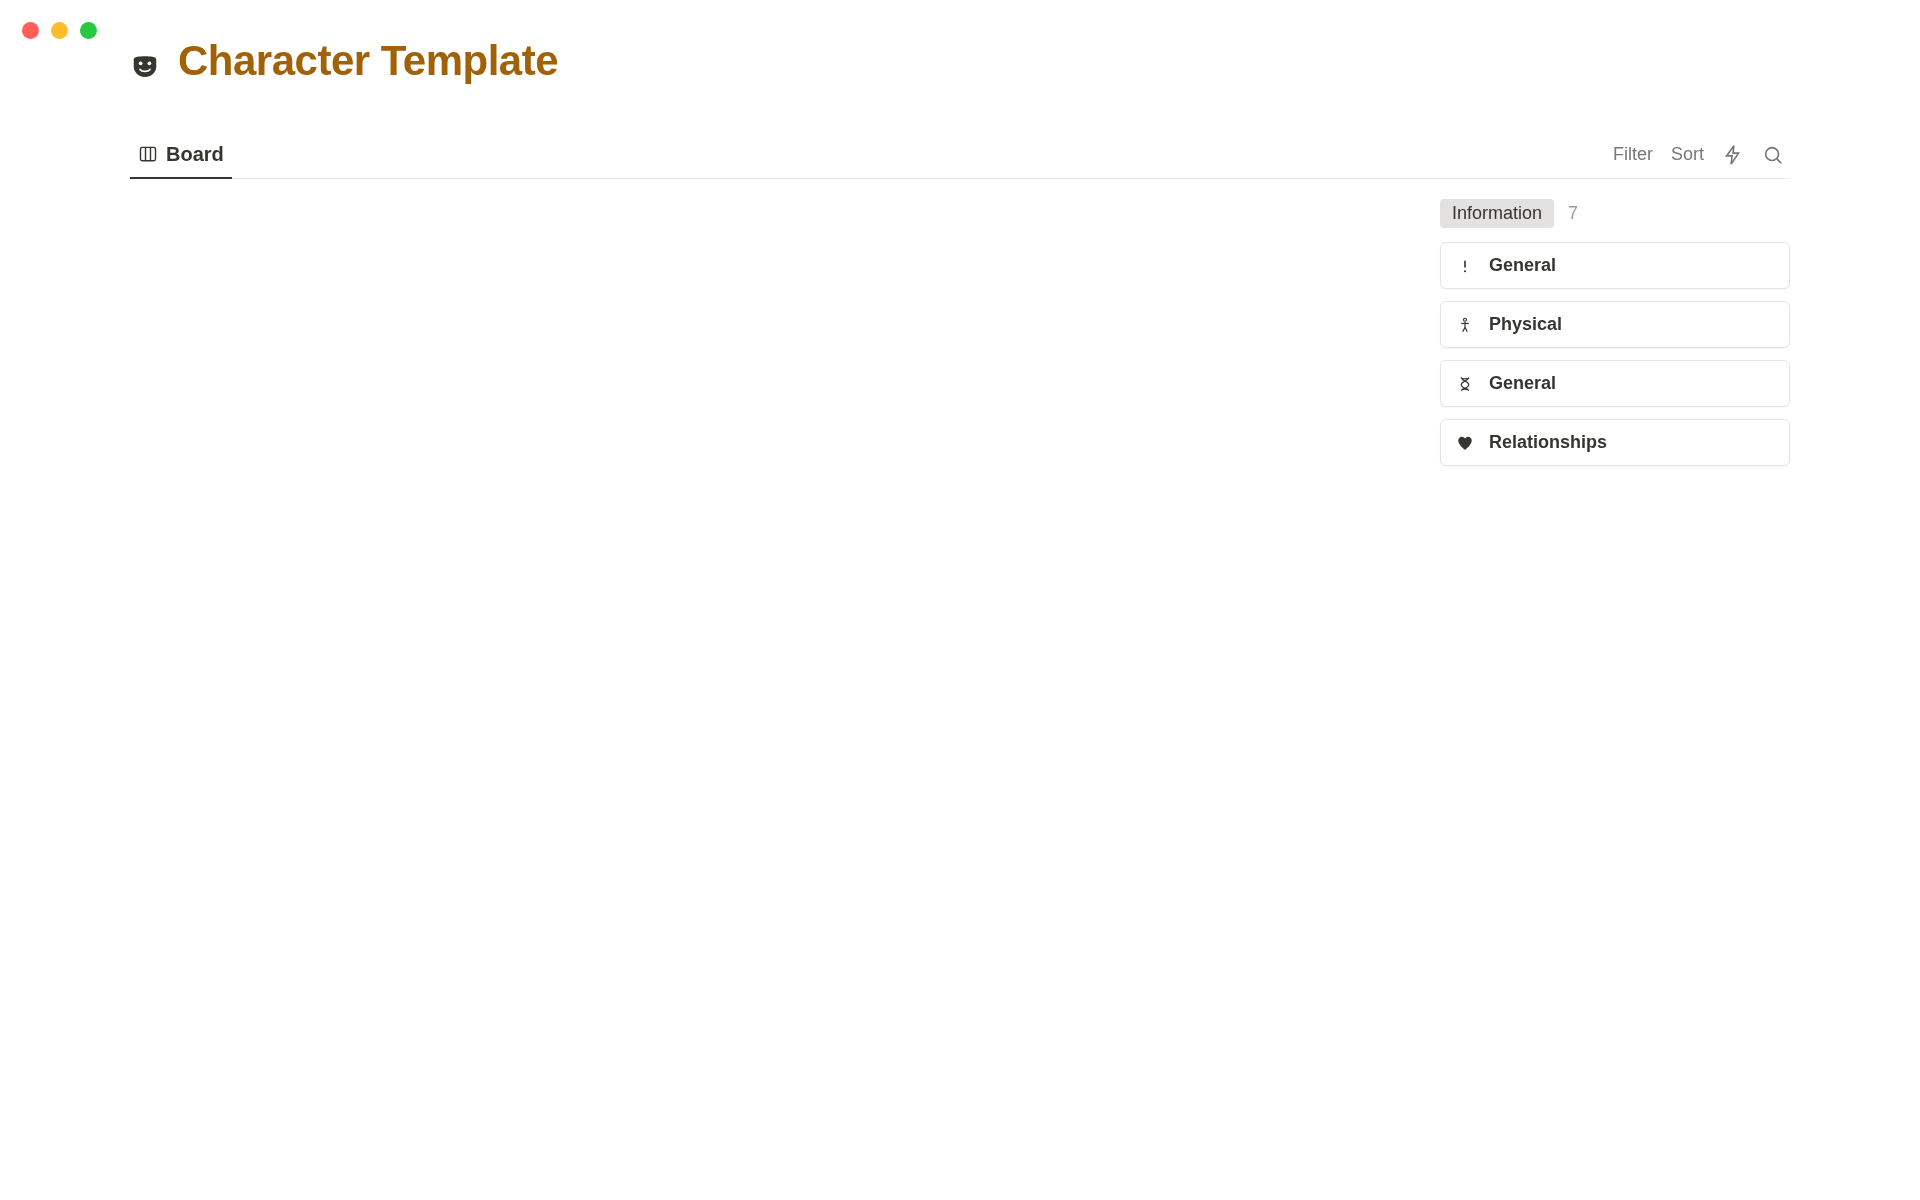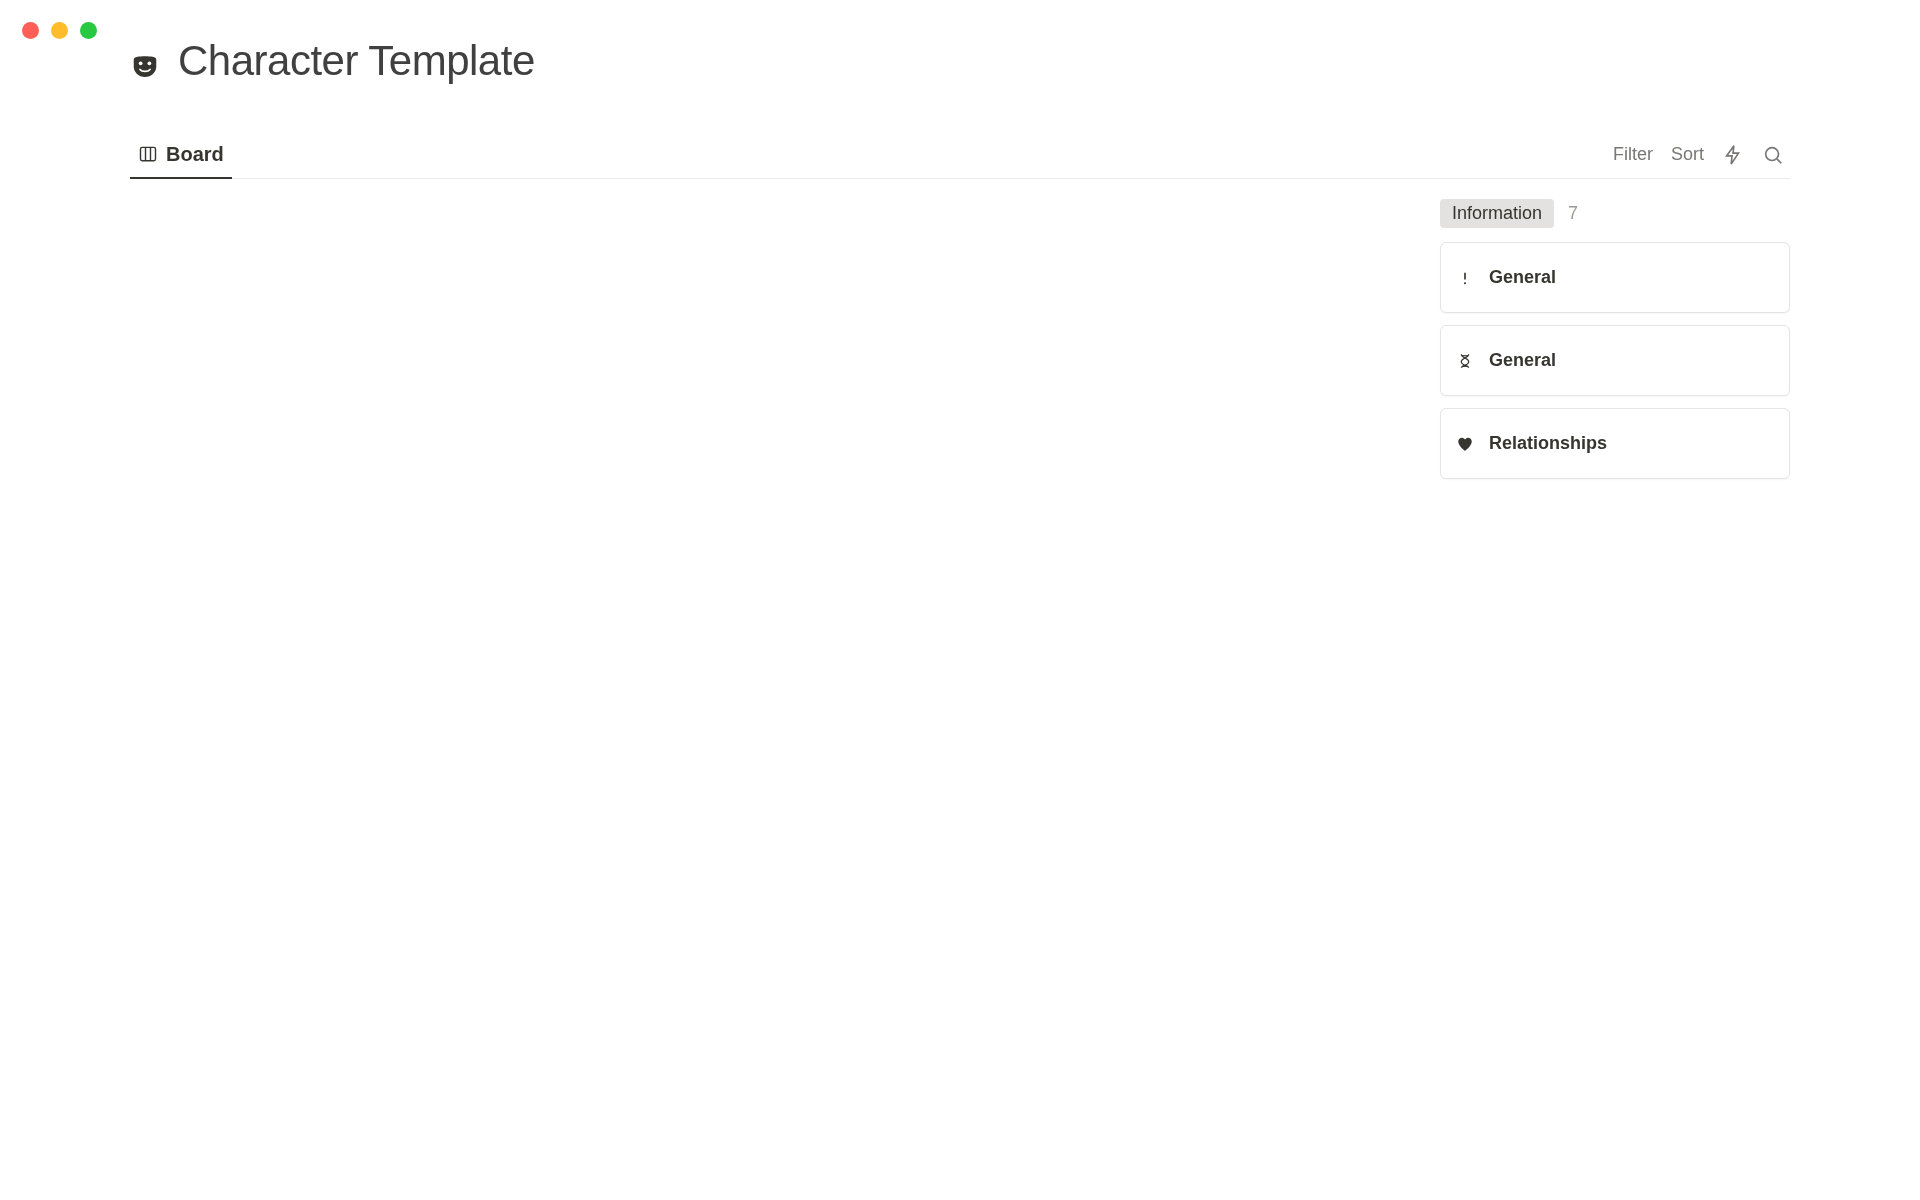--- a/index.html
+++ b/index.html
@@ -41,22 +41,22 @@
     }
     .page-icon {
       font-size: 30px;
       line-height: 1;
       color: #37352f;
       position: relative;
       top: -8px;
     }
     .page-title {
       font-size: 42px;
-      font-weight: 400;
-      color: #404040;
+      font-weight: 700;
+      color: #a16207;
       letter-spacing: -0.5px;
       position: relative;
       top: -16px;
     }
 
     .toolbar {
       display: flex;
       align-items: center;
       margin-top: 30px;
       border-bottom: 1px solid #e9e9e7;
@@ -146,21 +146,21 @@
       height: 20px;
       fill: #37352f;
       stroke: #37352f;
     }
 
     .card {
       background: #fff;
       border: 1px solid #e4e4e2;
       border-radius: 6px;
       box-shadow: 0 1px 2px rgba(15,15,15,0.04);
-      padding: 24px 14px;
+      padding: 12px 14px;
       margin-bottom: 12px;
       display: flex;
       align-items: center;
       gap: 14px;
       cursor: pointer;
     }
     .card-icon {
       width: 20px;
       height: 20px;
       display: flex;
@@ -246,20 +246,32 @@
       <div class="card">
         <span class="card-icon">
           <svg viewBox="0 0 24 24">
               <line x1="12" y1="5" x2="12" y2="14" stroke-width="2.2"></line>
               <circle cx="12" cy="19" r="1.4" fill="#37352f" stroke="none"></circle>
             </svg>
         </span>
         <span class="card-label">General</span>
       </div>
 
+      <div class="card">
+        <span class="card-icon">
+          <svg viewBox="0 0 24 24">
+            <circle cx="12" cy="5" r="2"></circle>
+            <line x1="12" y1="8" x2="12" y2="15"></line>
+            <line x1="7" y1="10" x2="17" y2="10"></line>
+            <line x1="12" y1="15" x2="9" y2="21"></line>
+            <line x1="12" y1="15" x2="15" y2="21"></line>
+          </svg>
+        </span>
+        <span class="card-label">Physical</span>
+      </div>
 
 
       <div class="card">
         <span class="card-icon">
           <svg viewBox="0 0 24 24">
             <path d="M7 3 C7 8 17 8 17 13 C17 18 7 18 7 21"></path>
             <path d="M17 3 C17 8 7 8 7 13 C7 18 17 18 17 21"></path>
             <line x1="8" y1="5" x2="16" y2="5"></line>
             <line x1="8" y1="19" x2="16" y2="19"></line>
           </svg>

